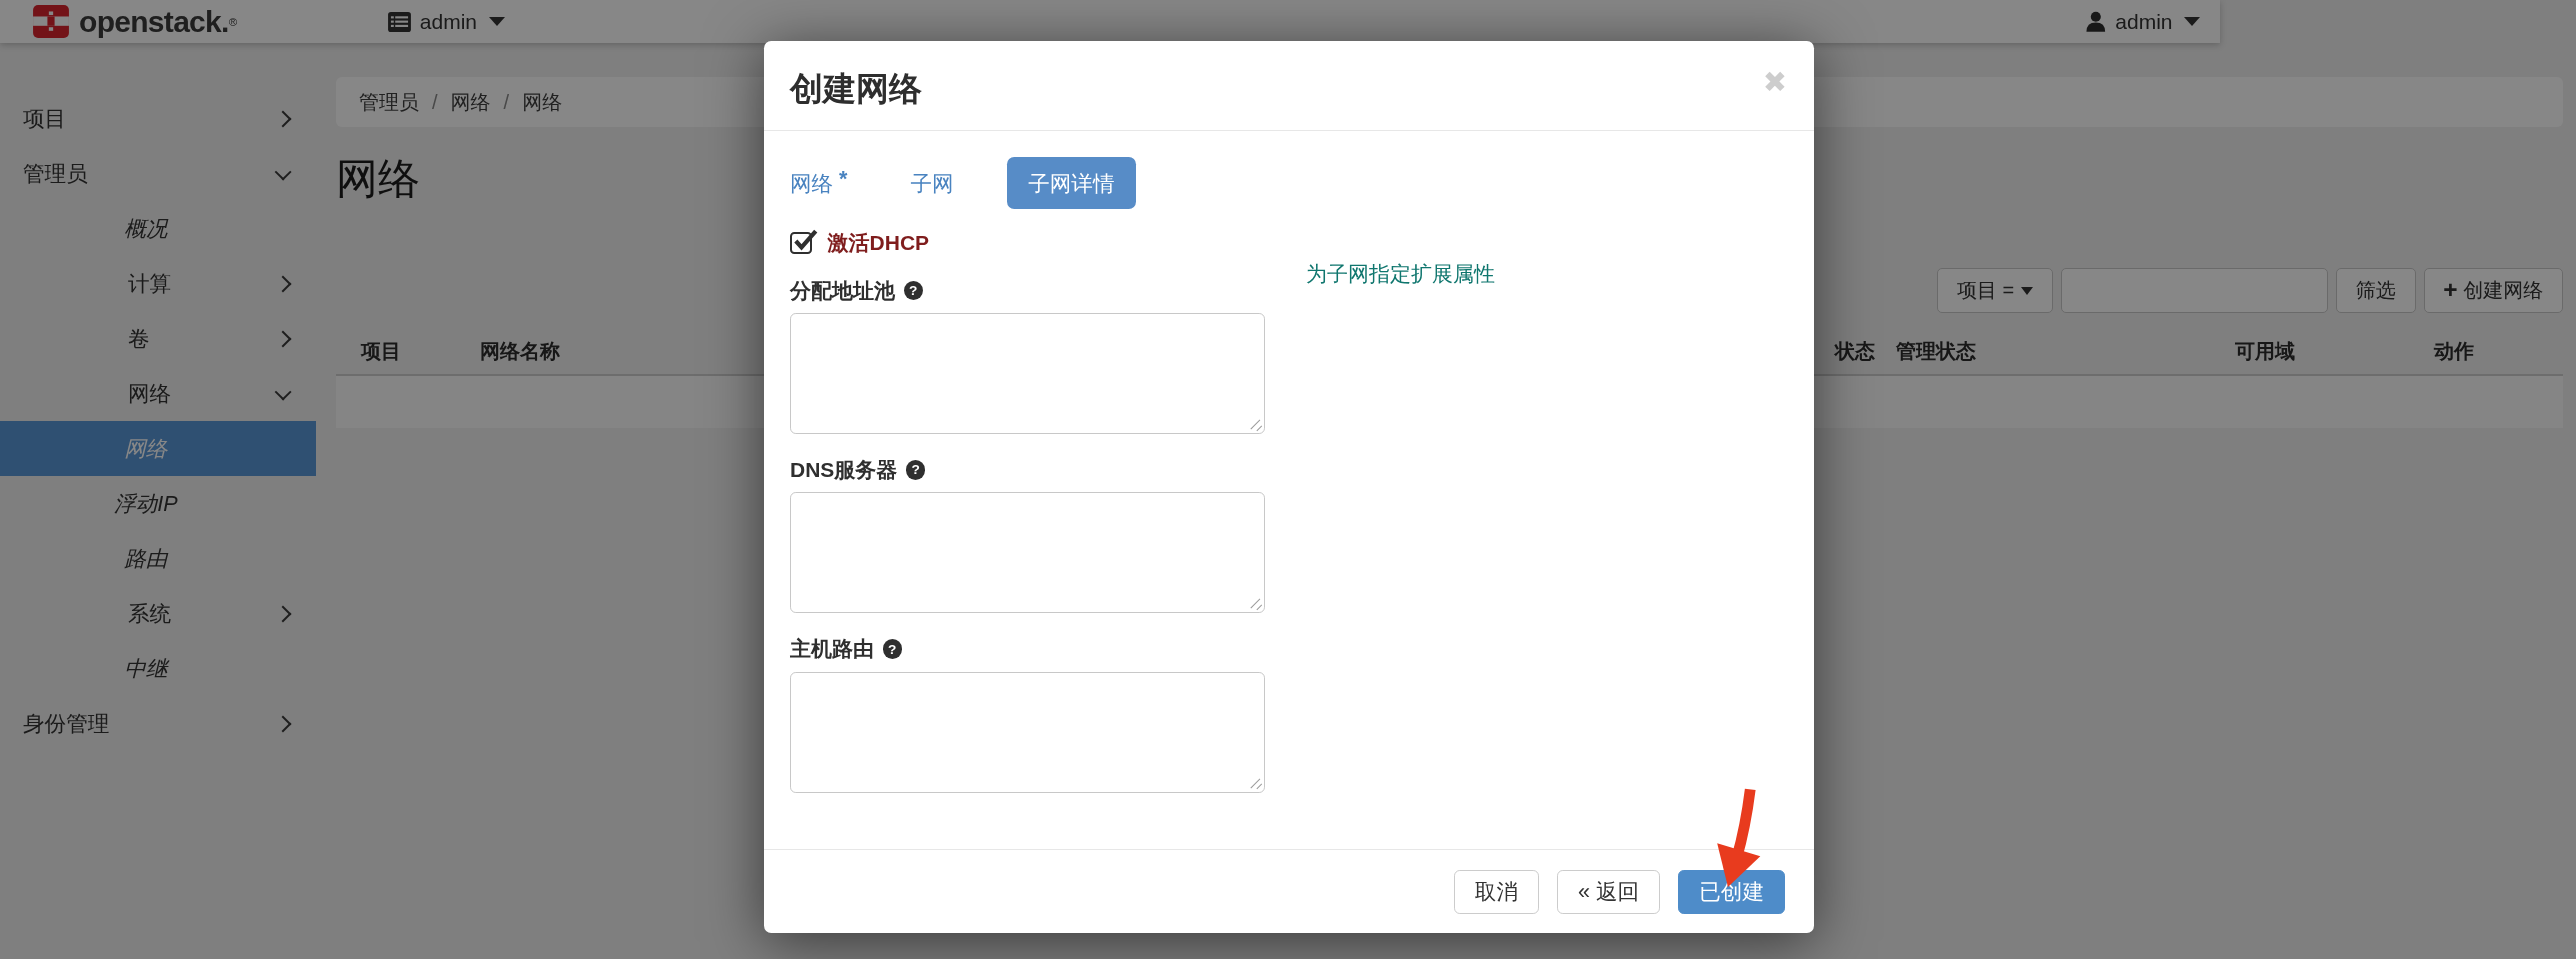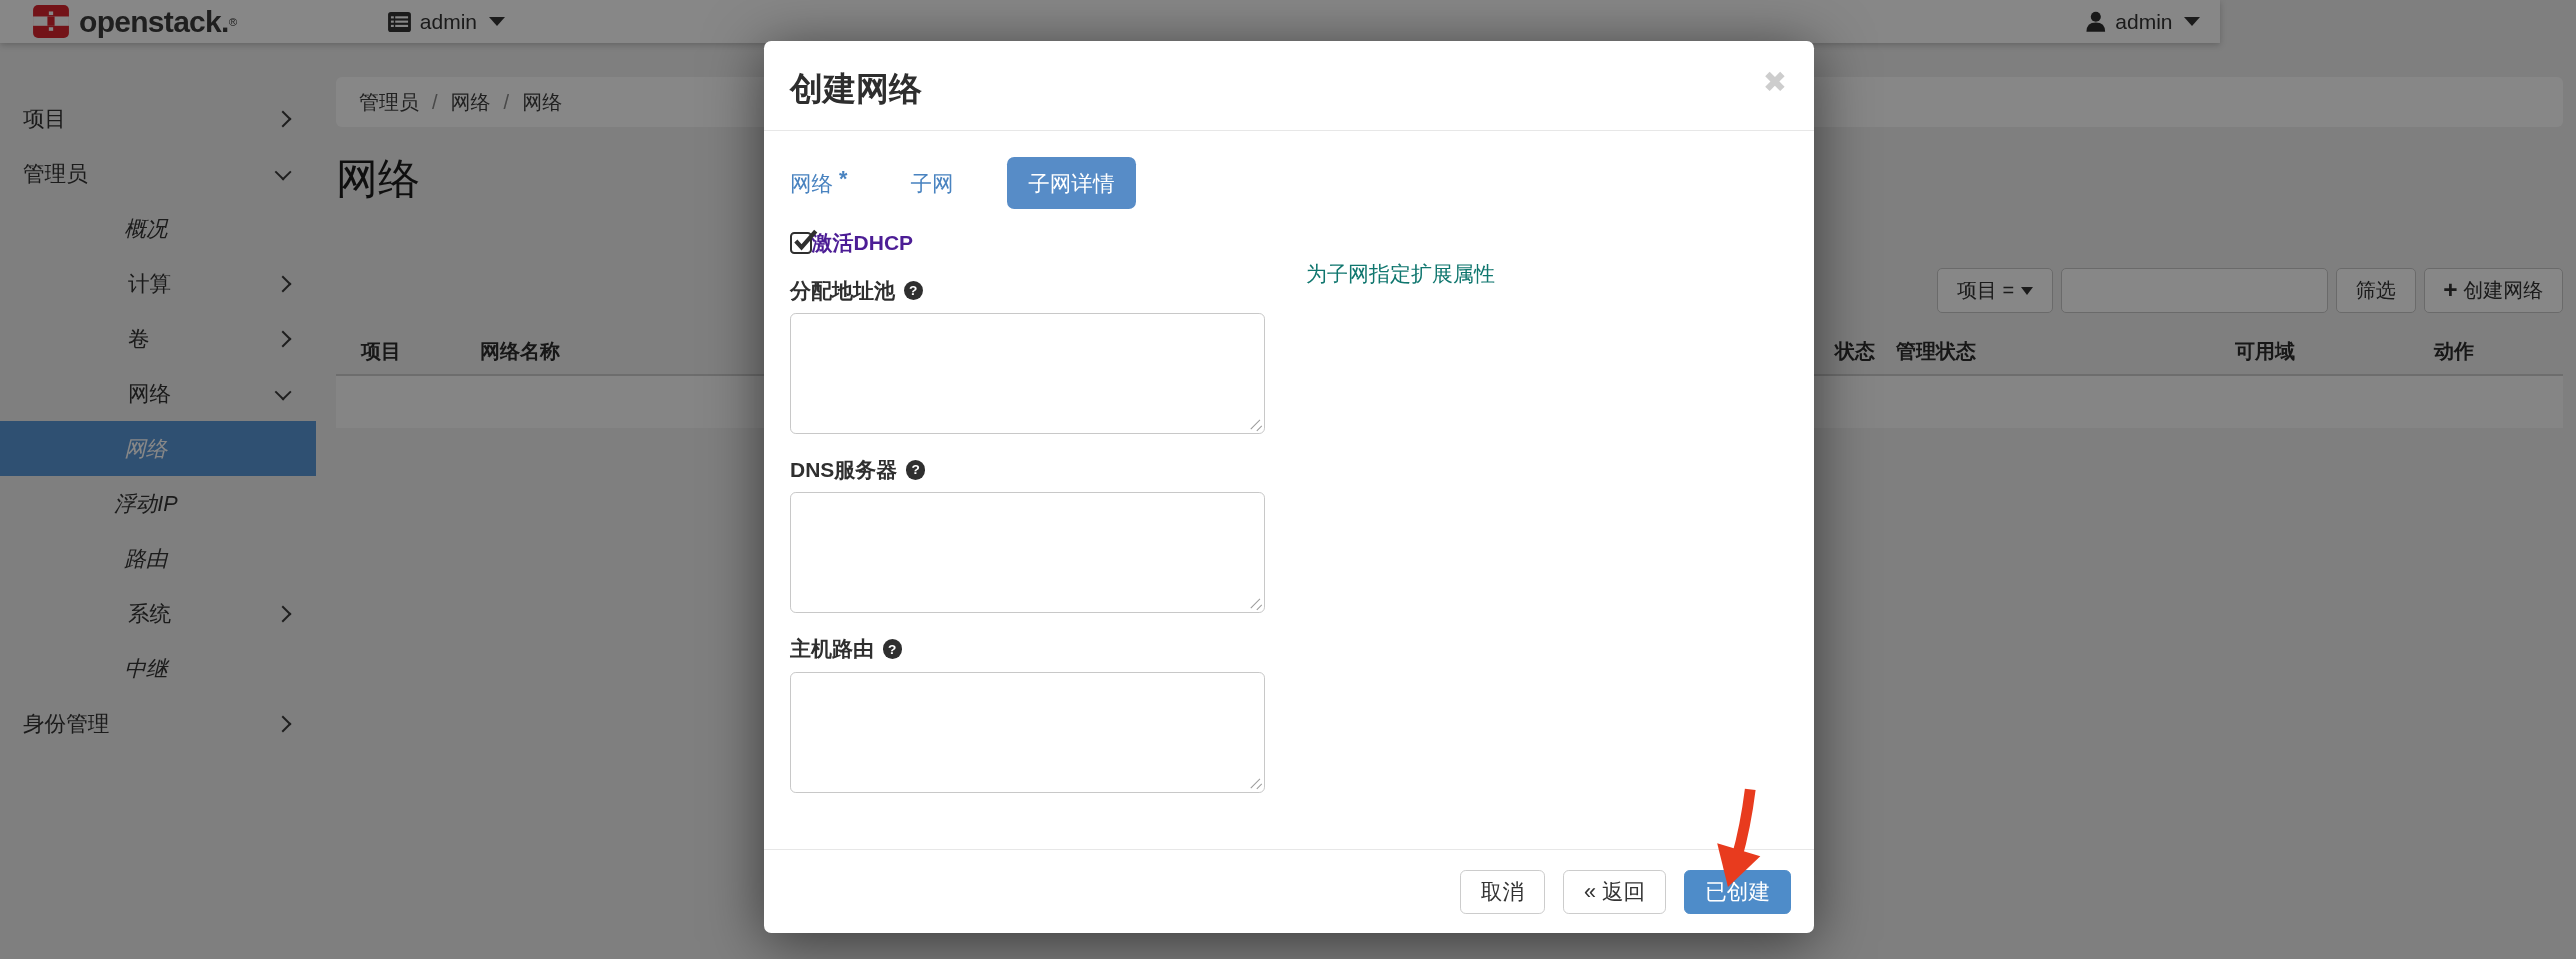--- a/index.html
+++ b/index.html
@@ -64,35 +64,35 @@
   .tab-req { color:#4983c0; font-weight:bold; font-size:21.6px; margin-left:5.8px; position:relative; top:-4.3px;}
   .tab-gap1 { width:63px; } .tab-gap2 { width:53px; }
   .tab-pill { background:#578cc7; color:#ffffff; font-size:21.6px; border-radius:7.2px; height:52px;
     display:flex; align-items:center; padding:0 21.6px; cursor:pointer; }
   .cols { display:flex; }
   .col-left { width:475px; }
   .col-right { flex:1; padding-left:41px; padding-top:29px; font-size:21px; color:#0f766e; }
   .check-row { display:flex; align-items:center; height:24.5px; margin-top:0; }
   .checkbox { position:relative; width:21.6px; height:21.6px; border:2.2px solid #2f2f2f; border-radius:4.3px; cursor:pointer; }
   .checkbox svg { position:absolute; left:1.4px; top:-5.8px; overflow:visible; }
-  .check-label { font-size:21px; font-weight:bold; color:#4c1d95; }
+  .check-label { font-size:21px; font-weight:bold; margin-left:16px; color:#7f1d1d; }
   .form-group { margin-top:21.6px; }
   .field-label { font-size:21px; font-weight:bold; color:#2f2f2f; display:flex; align-items:center; margin-bottom:8.6px; }
   .qicon { width:19.4px; height:19.4px; border-radius:50%; background:#2f2f2f; color:#fff; font-size:13.7px; font-weight:bold;
     display:inline-flex; align-items:center; justify-content:center; margin-left:8.6px; }
   .qicon::before { content:"?"; }
   .ta-wrap { position:relative; width:475px; height:121px; }
   .ta-wrap textarea { width:100%; height:100%; border:1.4px solid #c8c8c8; border-radius:5.8px; resize:none;
     background:#fff; font-size:20px; padding:7.2px 10px; font-family:inherit; }
   .grip { position:absolute; right:2.9px; bottom:2.9px; width:14.4px; height:14.4px; pointer-events:none; }
   .grip::before, .grip::after { content:""; position:absolute; background:#9a9a9a; height:1.4px; transform:rotate(-45deg); }
   .grip::before { width:13px; right:0; bottom:5.8px; }
   .grip::after { width:6.5px; right:0; bottom:2.2px; }
   .modal-footer { position:absolute; left:0; right:0; bottom:0; height:84px; border-top:1.4px solid #e7e7e7;
-    display:flex; align-items:center; justify-content:flex-end; padding-right:23px; gap:18px; }
+    display:flex; align-items:center; justify-content:flex-end; padding-right:29px; gap:18px; }
   .btn { height:44px; border-radius:5.8px; font-size:21.6px; display:flex; align-items:center; justify-content:center;
     padding:0 20px; cursor:pointer; }
   .btn-default { background:#ffffff; border:1.4px solid #cccccc; color:#333; }
   .btn-primary { background:#4e8cc9; border:1.4px solid #4e8cc9; color:#ffffff; }
 
   
   .arrow-layer { position:absolute; inset:0; z-index:20; pointer-events:none; }
 
   
   .icon-svg { display:block; }

